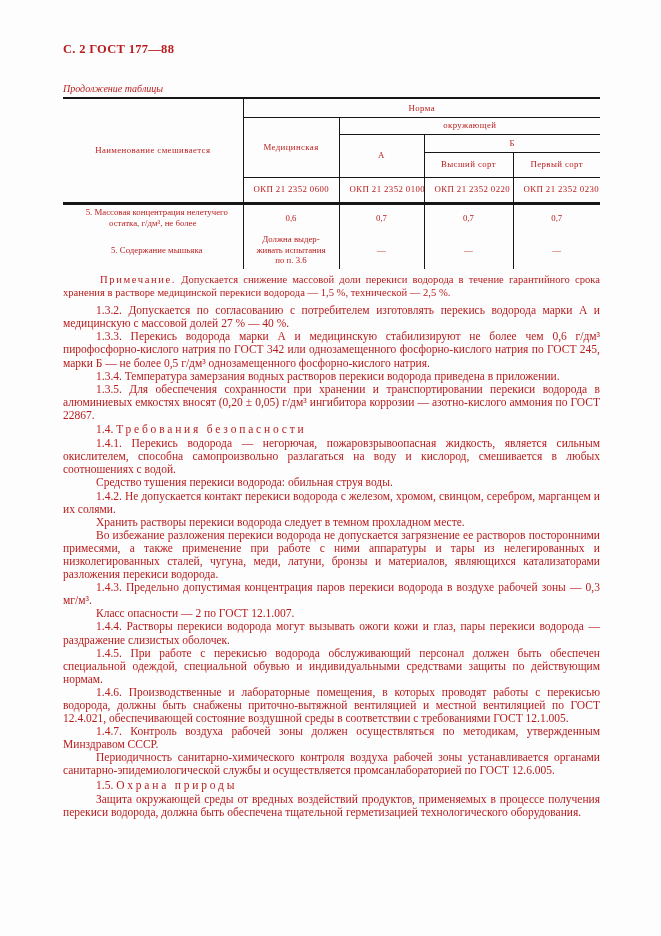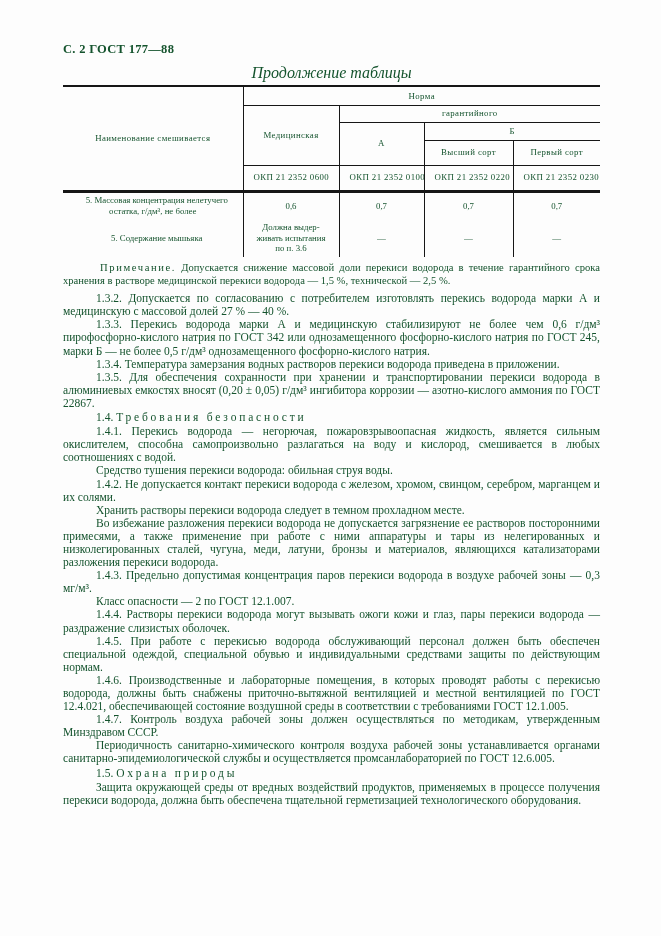--- a/index.html
+++ b/index.html
@@ -1,31 +1,31 @@
 <!DOCTYPE html>
 <html><head>
 <meta charset="utf-8">
 <style>
   html,body { margin:0; padding:0; background:#e8e8e8; }
   .page {
     position:relative;
     width:661px; height:936px;
     margin:0 auto;
     background:#fdfdfd;
-    color:#14532d;
+    color:#b91c1c;
     font-family:"Liberation Serif","DejaVu Serif",serif;
     overflow:hidden;
   }
   .content { position:absolute; left:63px; top:42px; width:537px; }
 
   .doc-header { font-weight:bold; font-size:12.5px; letter-spacing:0.3px; }
 
   .table-caption {
-    text-align:center; font-style:italic; font-size:16px;
-    margin-top:7px; margin-bottom:3px;
+    text-align:left; font-style:italic; font-size:10px;
+    margin-top:26px; margin-bottom:3px;
   }
 
   table.gost {
     border-collapse:collapse; table-layout:fixed; width:537px;
     border-top:2px solid #161616;
   }
   table.gost td {
     border:1px solid #161616;
     font-size:8.8px; text-align:center; vertical-align:middle;
     padding:1px 10px; letter-spacing:0.4px; line-height:10.5px;
@@ -77,21 +77,21 @@
           <col style="width:89px">
           <col style="width:87px">
       </colgroup>
       <tbody>
         <tr style="height:19px">
           <td class="no-l name-hdr" rowspan="5">Наименование смешивается</td>
           <td class="no-r" colspan="4">Норма</td>
         </tr>
         <tr style="height:17px">
           <td rowspan="3">Медицинская</td>
-          <td class="no-r" colspan="3">гарантийного</td>
+          <td class="no-r" colspan="3">окружающей</td>
         </tr>
         <tr style="height:18px">
           <td rowspan="2">А</td>
           <td class="no-r" colspan="2">Б</td>
         </tr>
         <tr style="height:25px">
           <td>Высший сорт</td>
           <td class="no-r">Первый сорт</td>
         </tr>
         <tr style="height:26px">

